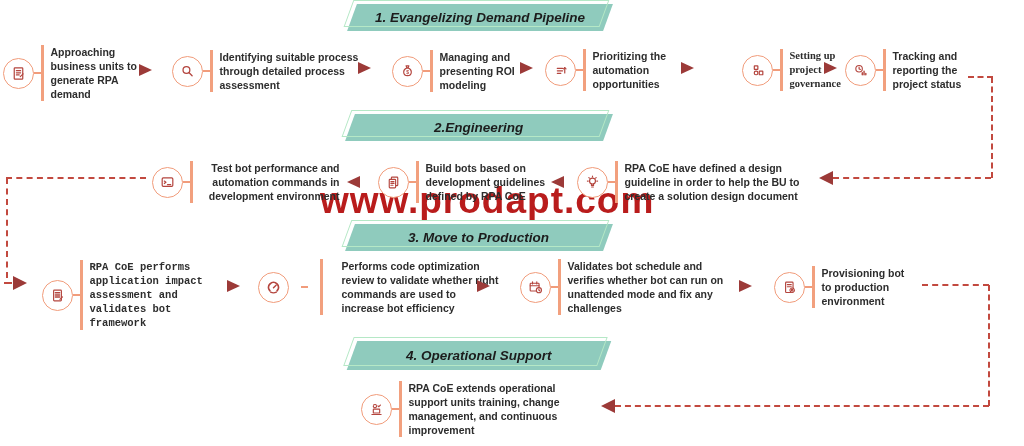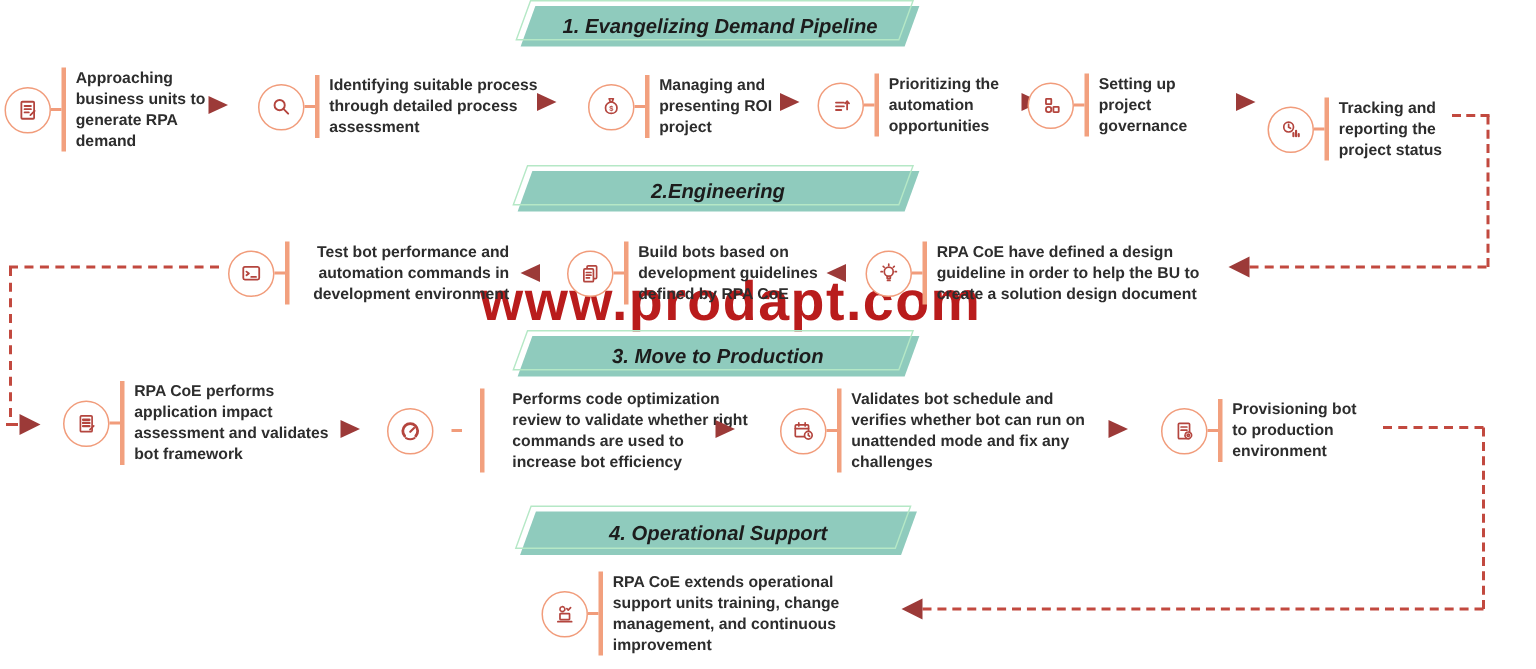--- a/index.html
+++ b/index.html
@@ -39,26 +39,26 @@
   .nub{flex:0 0 auto;width:7px;height:1.5px;background:#f19c7b;}
   .vbar{flex:0 0 auto;width:2.5px;align-self:stretch;min-height:34px;background:#f2a07e;margin-right:7px;}
   .label{
     font-size:10.5px;line-height:14px;font-weight:700;color:#2d2d2d;
   }
   
   .r1s1{left:3px;top:73px;}   .r1s1 .label{width:88px;}
   .r1s2{left:172px;top:71px;justify-content:space-between;} .r1s2 .label{width:140px;}
   .r1s3{left:392px;top:71px;} .r1s3 .label{width:84px;}
   .r1s4{left:545px;top:70px;align-items:center;} .r1s4 .label{width:88px;}
-  .r1s5{left:685px;top:70px;} .r1s5 .label{width:72px;}
-  .r1s6{left:845px;top:70px;margin-top:16px;} .r1s6 .label{width:86px;}
+  .r1s5{left:742px;top:70px;font-family:Liberation Serif, serif;} .r1s5 .label{width:72px;}
+  .r1s6{left:845px;top:70px;} .r1s6 .label{width:86px;}
   .r2s1{left:577px;top:182px;} .r2s1 .label{width:186px;}
   .r2s2{left:378px;top:182px;} .r2s2 .label{width:128px;}
   .r2s3{left:152px;top:182px;} .r2s3 .label{width:140px;text-align:right;}
-  .r3s1{left:42px;top:282px;}  .r3s1 .label{width:135px;}
+  .r3s1{left:42px;top:295px;font-family:Liberation Mono, monospace;}  .r3s1 .label{width:135px;}
   .r3s2{left:258px;top:287px;gap:12px;} .r3s2 .label{width:158px;}
   .r3s3{left:520px;top:287px;} .r3s3 .label{width:162px;}
   .r3s4{left:774px;top:287px;} .r3s4 .label{width:95px;}
   .r4s1{left:361px;top:409px;} .r4s1 .label{width:172px;}
   
   .arrow{position:absolute;width:0;height:0;z-index:3;transform:translateY(-50%);}
   .arrow-right{border-top:6.5px solid transparent;border-bottom:6.5px solid transparent;border-left:13px solid #9c3a38;}
   .arrow-left{border-top:6.5px solid transparent;border-bottom:6.5px solid transparent;border-right:13px solid #9c3a38;}
   .a-r1-1{left:139px;top:70px;} .a-r1-2{left:358px;top:68px;} .a-r1-3{left:520px;top:68px;}
   .a-r1-4{left:681px;top:68px;} .a-r1-5{left:824px;top:68px;}
@@ -133,21 +133,21 @@
   <div class="step r1s3">
     <span class="icon-circle">
       <svg width="17" height="17" viewBox="0 0 24 24" fill="none" stroke="#b4453e" stroke-width="1.6" stroke-linecap="round" stroke-linejoin="round">
           <path d="M10 4h4l-1.2 3h-1.6z"></path>
           <path d="M11 7c-2.8 1.1-4.4 3.1-4.4 5.6 0 3 2.2 5.2 5.4 5.2s5.4-2.2 5.4-5.2c0-2.5-1.6-4.5-4.4-5.6z"></path>
           <text x="12" y="15.3" font-size="7" font-weight="bold" text-anchor="middle" fill="#b4453e" stroke="none">$</text>
         </svg>
     </span>
       <span class="nub"></span>
       <span class="vbar"></span>
-    <span class="label">Managing and presenting ROI project</span>
+    <span class="label">Managing and presenting ROI modeling</span>
   </div>
   <div class="arrow arrow-right a-r1-3"></div>
 
   <div class="step r1s4">
     <span class="icon-circle">
       <svg width="17" height="17" viewBox="0 0 24 24" fill="none" stroke="#b4453e" stroke-width="1.7" stroke-linecap="round" stroke-linejoin="round">
           <path d="M7.5 9h7.5M7.5 12.5h7.5M7.5 16h5"></path>
           <path d="M18 15.5V8"></path>
           <path d="M16.2 9.8L18 8l1.8 1.8"></path>
         </svg>

